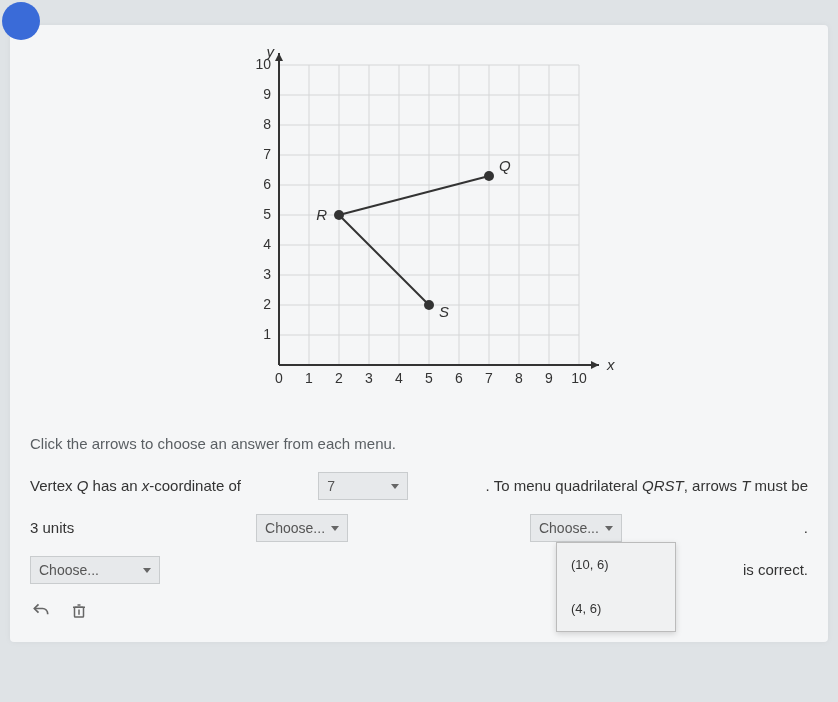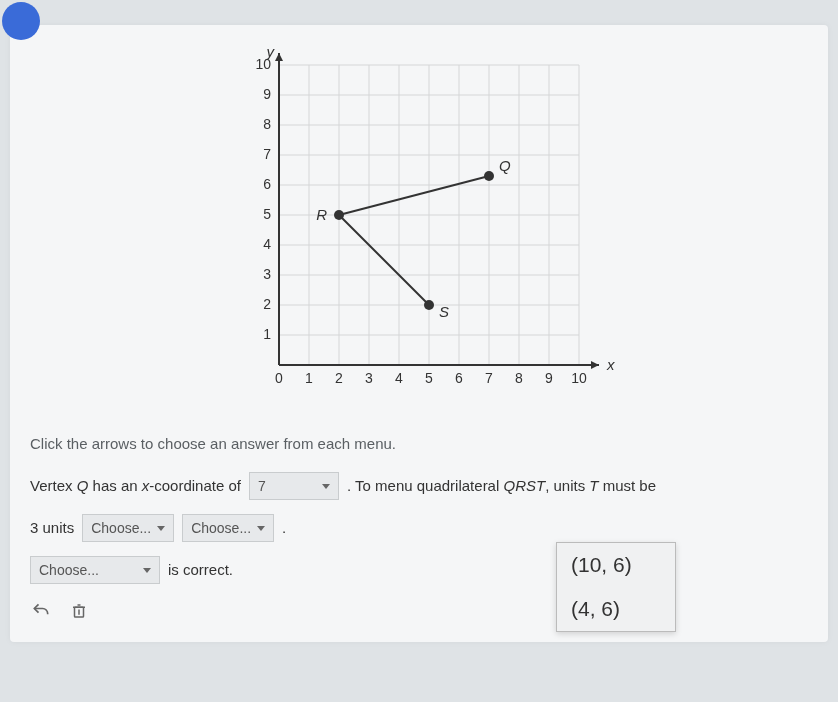--- a/index.html
+++ b/index.html
@@ -42,20 +42,21 @@
     }
     .answer-line {
       font-size: 15px;
       color: #333;
       margin: 10px 0;
       display: flex;
       align-items: center;
       flex-wrap: wrap;
       gap: 8px;
       line-height: 32px;
+      justify-content: space-between;
     }
     .answer-line .txt { color: #333; }
     .italic { font-style: italic; }
     .dropdown {
       display: inline-flex;
       align-items: center;
       background: #e7e9eb;
       border: 1px solid #c9ccce;
       padding: 4px 8px;
       font-size: 14px;
@@ -74,21 +75,21 @@
     }
     .options-popup {
       position: absolute;
       background: #f0f1f2;
       border: 1px solid #bbb;
       box-shadow: 0 2px 6px rgba(0,0,0,0.15);
       min-width: 120px;
     }
     .options-popup .opt {
       padding: 6px 14px;
-      font-size: 21px;
+      font-size: 13px;
       color: #333;
       cursor: pointer;
     }
     .bottom-row {
       display: flex;
       align-items: center;
       gap: 16px;
       margin-top: 14px;
     }
     .icon-btn {
@@ -194,21 +195,21 @@
 
     <div class="answer-line">
       <span class="txt">
         <span>Vertex </span><span class="italic">Q</span><span> has an </span><span class="italic">x</span><span>-coordinate of </span>
       </span>
       <span class="dropdown">
         <span class="lbl">7</span>
         <span class="chev"></span>
       </span>
       <span class="txt">
-        <span>. To menu quadrilateral </span><span class="italic">QRST</span><span>, units </span><span class="italic">T</span><span> must be</span>
+        <span>. To menu quadrilateral </span><span class="italic">QRST</span><span>, arrows </span><span class="italic">T</span><span> must be</span>
       </span>
     </div>
 
     <div class="answer-line" style="position:relative;">
       <span class="txt">3 units</span>
       <span class="dropdown">
         <span class="lbl">Choose...</span>
         <span class="chev"></span>
       </span>
       <span class="dropdown" style="position:relative;">

